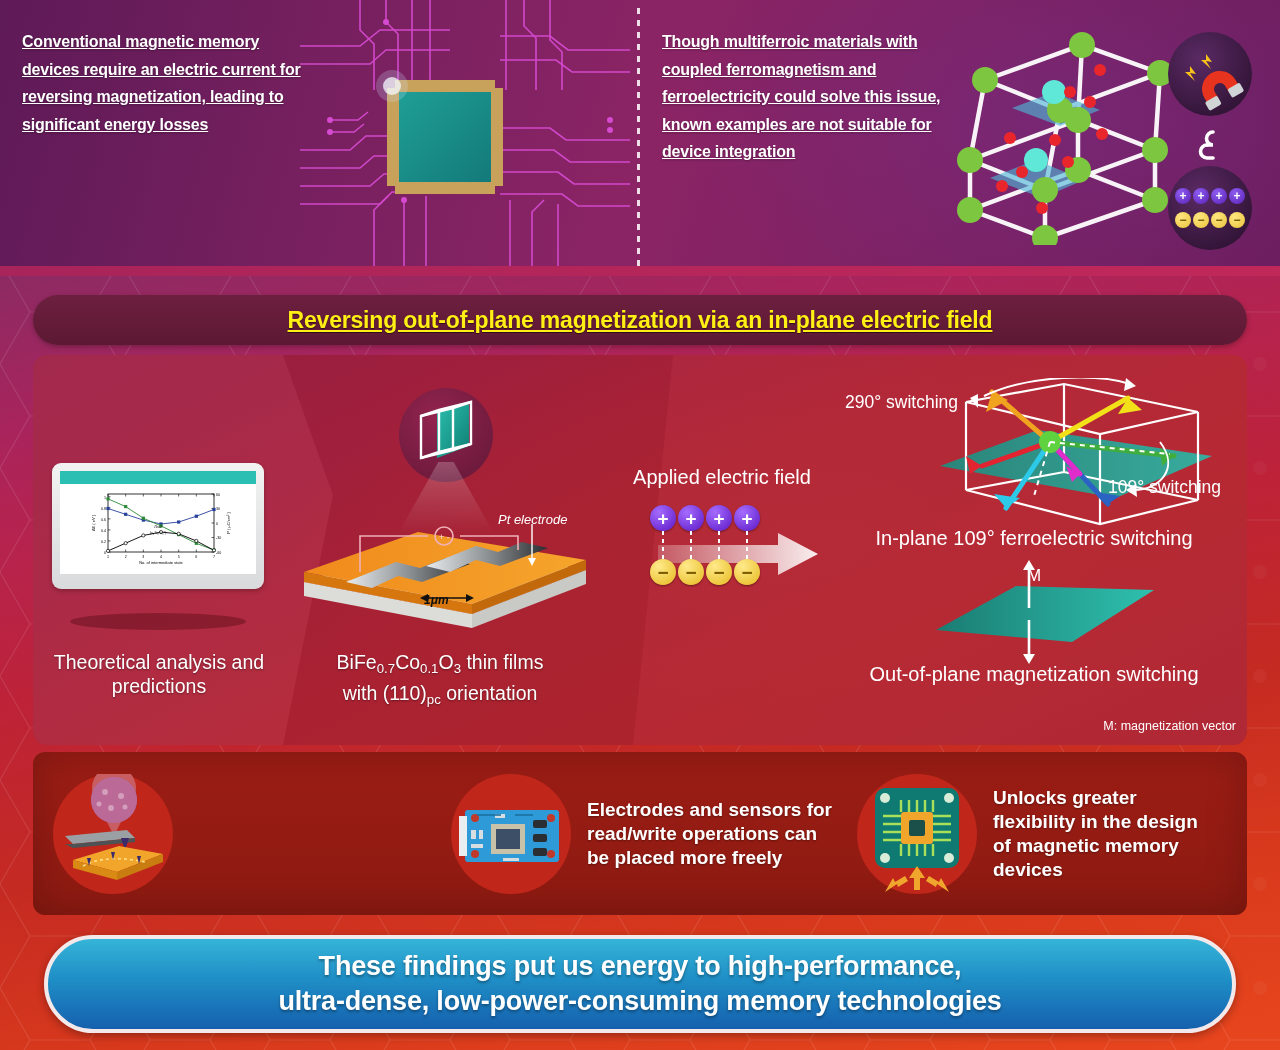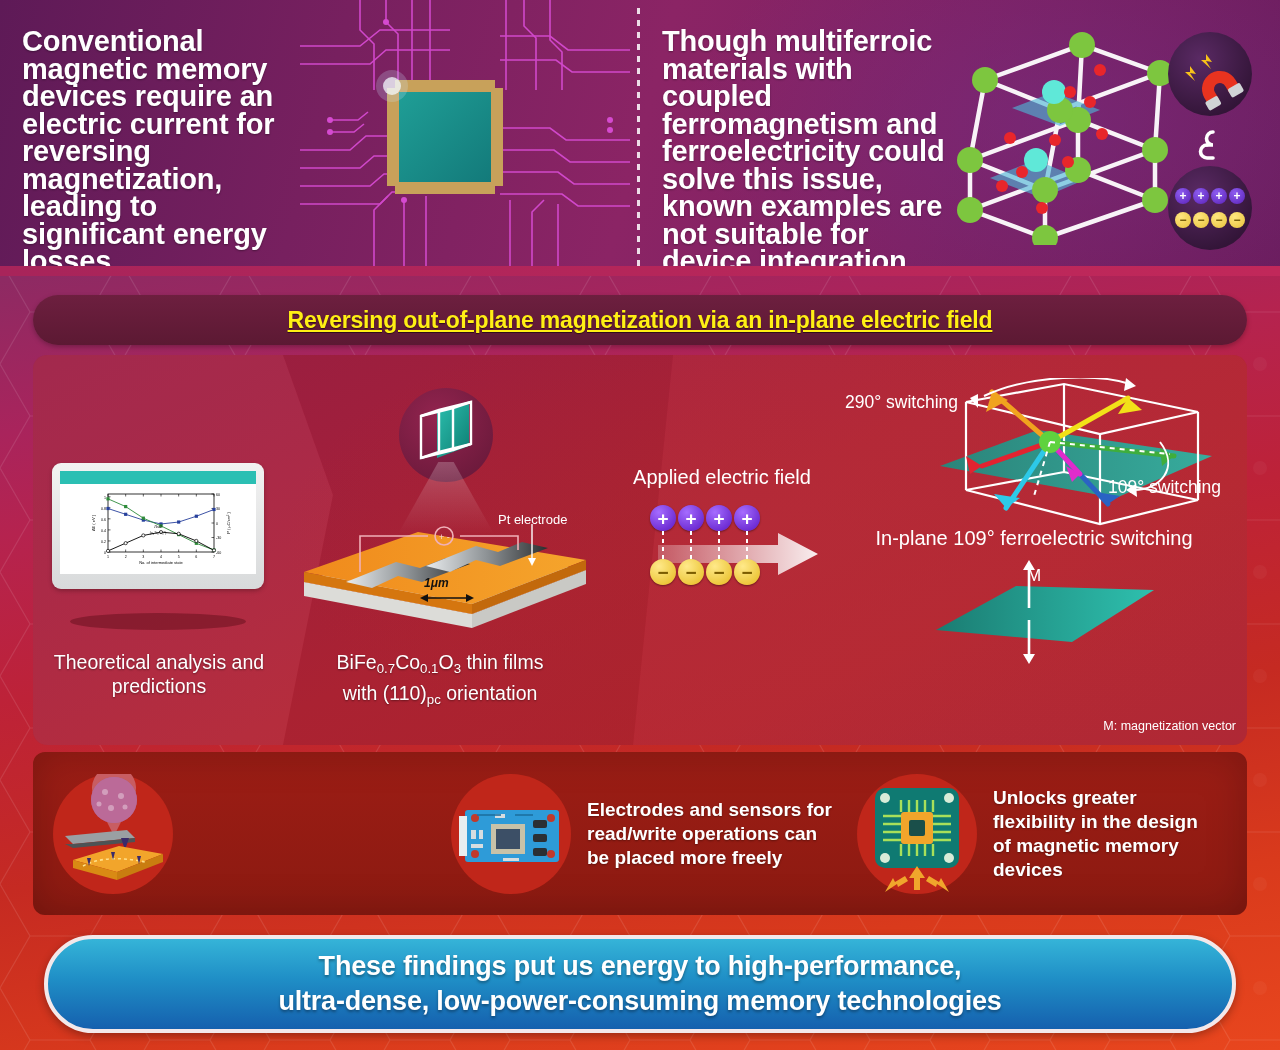--- a/index.html
+++ b/index.html
@@ -24,22 +24,22 @@
   .top:after{
     content:"";position:absolute;left:0;bottom:0;width:100%;height:10px;
     background:linear-gradient(90deg,#a8245a,#c1285a);
   }
   .divider{
     position:absolute;left:637px;top:8px;width:3px;height:258px;
     background:repeating-linear-gradient(to bottom,#ffffff 0 6px, rgba(255,255,255,0) 6px 12px);
     opacity:.85;
   }
   .top-text{
-    position:absolute;color:#fff;font-weight:bold;font-size:29px;line-height:27.5px;
-    letter-spacing:-.2px;text-shadow:0 1px 2px rgba(0,0,0,.35);
+    position:absolute;color:#fff;font-weight:bold;font-size:16px;line-height:27.5px;
+    letter-spacing:-.2px;text-shadow:0 1px 2px rgba(0,0,0,.35);text-decoration:underline;
   }
   #t1{left:22px;top:28px;width:285px;}
   #t2{left:662px;top:28px;width:290px;}
 
   
   .circuit{position:absolute;left:300px;top:0px;width:330px;height:276px;}
   .mol{position:absolute;left:950px;top:30px;width:230px;height:215px;}
 
   .badge{
     position:absolute;border-radius:50%;
@@ -89,22 +89,22 @@
   #mon-topbar{position:absolute;left:0;top:0;width:196px;height:13px;background:#2bbfb3;}
   #mon-shadow{position:absolute;left:18px;top:150px;width:176px;height:17px;border-radius:50%;background:rgba(90,10,22,.45);}
 
   
   #cube-badge{position:absolute;left:399px;top:388px;width:94px;height:94px;border-radius:50%;
     background:radial-gradient(circle at 40% 32%,#93244f,#6d1a3c 78%);}
   #device{position:absolute;left:300px;top:500px;width:290px;height:130px;}
   #cone{position:absolute;left:398px;top:462px;width:96px;height:72px;
     background:linear-gradient(180deg, rgba(255,255,255,.22), rgba(255,255,255,0));
     clip-path:polygon(42% 0,58% 0,100% 100%,0 100%);}
-  .lbl-pt{position:absolute;left:498px;top:512px;color:#fff;font-size:13px;}
-  .lbl-um{position:absolute;left:424px;top:576px;color:#111;font-size:12px;font-style:italic;font-weight:bold;}
+  .lbl-pt{position:absolute;left:498px;top:512px;color:#fff;font-size:13px;font-style:italic;}
+  .lbl-um{position:absolute;left:424px;top:593px;color:#111;font-size:12px;font-style:italic;font-weight:bold;}
 
   
   .lbl-applied{position:absolute;left:622px;top:465px;width:200px;text-align:center;color:#fff;font-size:20px;line-height:25px;}
   #field-group{position:absolute;left:650px;top:505px;width:180px;height:80px;}
   .fchip{position:absolute;width:26px;height:26px;border-radius:50%;display:flex;align-items:center;justify-content:center;
          font-size:19px;font-weight:bold;color:#fff;line-height:1;}
   .fchip.p{background:radial-gradient(circle at 34% 28%,#a56cff,#5b17c4);box-shadow:0 1px 2px rgba(0,0,0,.4);}
   .fchip.m{background:radial-gradient(circle at 34% 28%,#ffe98a,#e6bb1f);color:#7a5c00;box-shadow:0 1px 2px rgba(0,0,0,.4);}
   .dash{position:absolute;width:2px;height:28px;top:26px;
         background:repeating-linear-gradient(to bottom,#fff 0 4px, rgba(255,255,255,0) 4px 8px);}
@@ -550,20 +550,21 @@
       </defs>
     <path d="M6 70 L86 26 L224 30 L142 82 Z" fill="url(#tealm)"></path>
     <g stroke="#ffffff" stroke-width="2.6">
       <path d="M99 48 L99 6"></path>
         <path d="M99 60 L99 98"></path>
     </g>
     <path d="M93 10 L99 0 L105 10 Z" fill="#ffffff"></path>
     <path d="M93 94 L99 104 L105 94 Z" fill="#ffffff"></path>
   </svg>
   <div class="lbl-M">M</div>
+  <div class="lbl-outplane">Out-of-plane magnetization switching</div>
   <div class="lbl-mvec">M: magnetization vector</div>
 
   <div id="outcomes">
 
     <div class="oc" style="left:20px;width:400px;">
       <div class="oc-circle">
         <svg viewBox="0 0 120 120" width="120" height="120">
           <path d="M44 28 a22 22 0 1 1 34 0 L61 62 Z" fill="#c85d62"></path>
           <circle cx="61" cy="26" r="23" fill="#8e7fd0"></circle>
           <circle cx="61" cy="26" r="23" fill="#e05a6a" opacity=".55"></circle>

